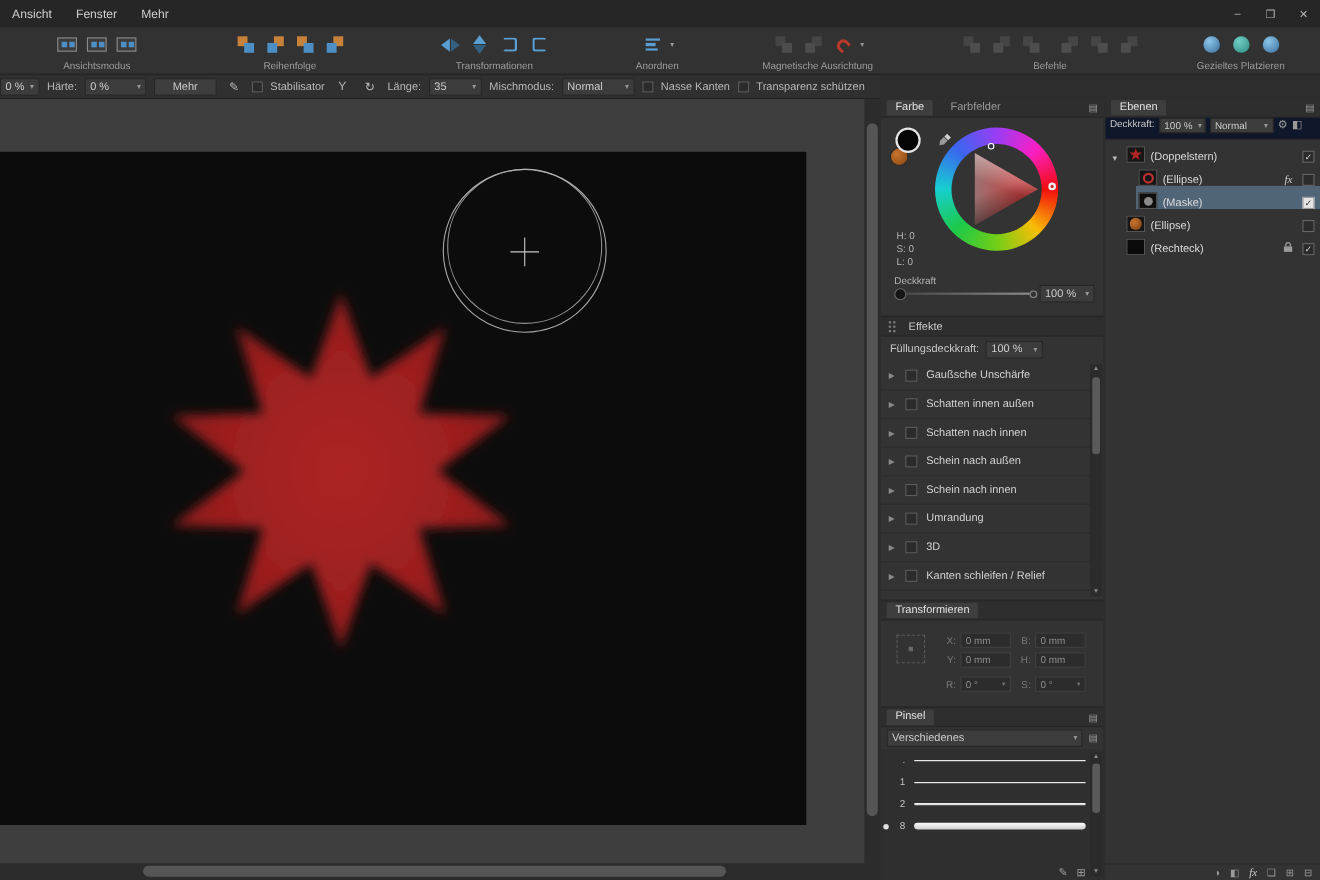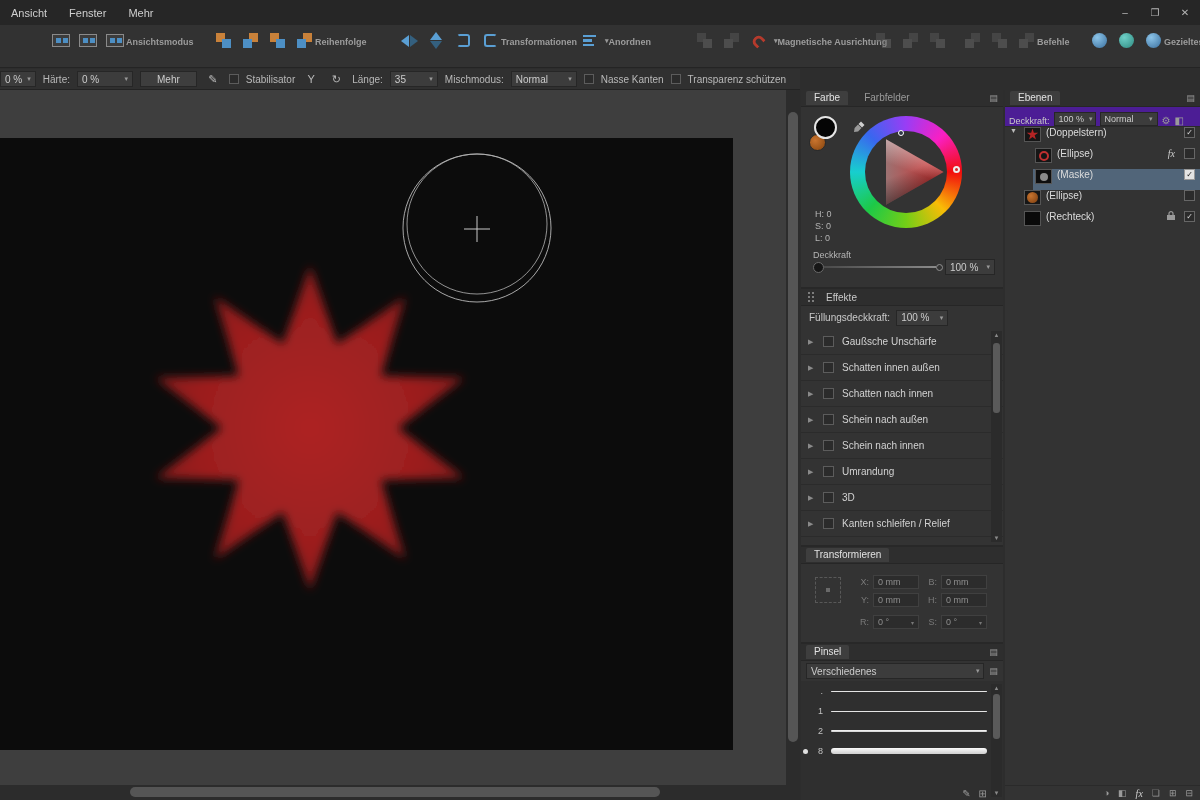--- a/index.html
+++ b/index.html
@@ -8,21 +8,21 @@
   .app { position:relative; width:1200px; height:800px; overflow:hidden; background:#2d2d2d; }
 
   
   .menubar { position:absolute; top:0; left:0; right:0; height:25px; background:#262626; display:flex; align-items:center; }
   .menu-item { padding:0 11px; font-size:11px; color:#cfcfcf; height:25px; display:flex; align-items:center; cursor:default; }
   .win-controls { margin-left:auto; display:flex; }
   .win-btn { width:30px; height:25px; display:flex; align-items:center; justify-content:center; color:#b5b5b5; font-size:10px; }
 
   
   .toolbar { position:absolute; top:25px; left:0; right:0; height:43px; background:#323232; border-bottom:1px solid #242424; }
-  .tb-group { position:absolute; top:3px; display:flex; flex-direction:row; align-items:center;font-weight:bold; }
+  .tb-group { position:absolute; top:3px; display:flex; flex-direction:column; align-items:center; }
   .tb-icons { display:flex; gap:5px; align-items:center; height:25px; }
   .tb-label { font-size:9px; color:#9c9c9c; margin-top:2px; white-space:nowrap; }
   .ic { width:22px; height:22px; display:flex; align-items:center; justify-content:center; }
   .vm { width:18px; height:13px; border:1px solid #8a8a8a; background:#3c3c3c; position:relative; }
   .vm::before { content:""; position:absolute; left:3px; top:3px; width:5px; height:5px; background:#4d8fc4; box-shadow:7px 0 0 #4d8fc4; }
   .pair { position:relative; width:15px; height:15px; }
   .pair::before { content:""; position:absolute; left:0; top:0; width:9px; height:9px; background:#c8813a; }
   .pair::after { content:""; position:absolute; right:0; bottom:0; width:9px; height:9px; background:#4d8fc4; }
   .pair.alt::before { left:auto; right:0; }
   .pair.alt::after { right:auto; left:0; }
@@ -118,26 +118,26 @@
   .brush-cat-row { height:20px; display:flex; align-items:center; gap:5px; padding:0 5px; }
   .brush-cat { flex:1; justify-content:space-between; }
   .brush-list { position:relative; background:#2f2f2f; height:121px; }
   .brush-row { height:20px; display:flex; align-items:center; gap:8px; padding:0 16px 0 6px; position:relative; }
   .brush-num { width:16px; text-align:right; font-size:9px; color:#c2c2c2; }
   .brush-stroke { flex:1; background:linear-gradient(#fafafa,#cfcfcf); border-radius:5px; }
   .bdot { position:absolute; left:2px; top:8px; width:5px; height:5px; border-radius:50%; background:#e0e0e0; }
   .brush-footer { position:absolute; bottom:1px; right:16px; display:flex; gap:8px; font-size:10px; color:#9a9a9a; }
 
   
-  .l-controls { height:20px; display:flex; align-items:flex-end; gap:4px; padding:0 4px; font-size:9px; background:#4c1d95; border-bottom:1px solid #2a2a2a; }
+  .l-controls { height:20px; display:flex; align-items:flex-start; gap:4px; padding:0 4px; font-size:9px; background:#0f172a; border-bottom:1px solid #2a2a2a; }
   .l-controls .combo { height:14px; font-size:9px; }
   .l-combo-op { width:42px; justify-content:space-between; }
   .l-combo-blend { width:58px; justify-content:space-between; }
   .l-ic { color:#9a9a9a; font-size:10px; }
-  .lrow { height:21px; display:flex; align-items:flex-start; gap:5px; padding:0 5px; font-size:10px; color:#dcdcdc; }
+  .lrow { height:21px; display:flex; align-items:flex-end; gap:5px; padding:0 5px; font-size:10px; color:#dcdcdc; }
   .lrow.child { padding-left:30px; }
   .lrow.selected { background:linear-gradient(to right, transparent 28px, #516579 28px); }
   .l-expand { font-size:7px; color:#bbb; width:9px; }
   .lthumb { width:17px; height:15px; background:#161616; border:1px solid #555; display:flex; align-items:center; justify-content:center; flex:0 0 auto; }
   .mini-star { width:12px; height:12px; background:#b32424; clip-path:polygon(50% 0%,61% 35%,98% 35%,68% 57%,79% 91%,50% 70%,21% 91%,32% 57%,2% 35%,39% 35%); }
   .mini-ring { width:10px; height:10px; border:2px solid #c03030; border-radius:50%; }
   .mini-blob { width:8px; height:8px; border-radius:50%; background:#8a8a8a; }
   .mini-orange { width:11px; height:11px; border-radius:50%; background:radial-gradient(circle at 35% 35%, #c9742e, #7a3d10); }
   .lcb { width:11px; height:11px; border:1px solid #666; background:#2b2b2b; margin-left:auto; display:flex; align-items:center; justify-content:center; font-size:8px; color:#ddd; flex:0 0 auto; }
   .lcb.bright { background:#e4e4e4; color:#222; border-color:#999; }

